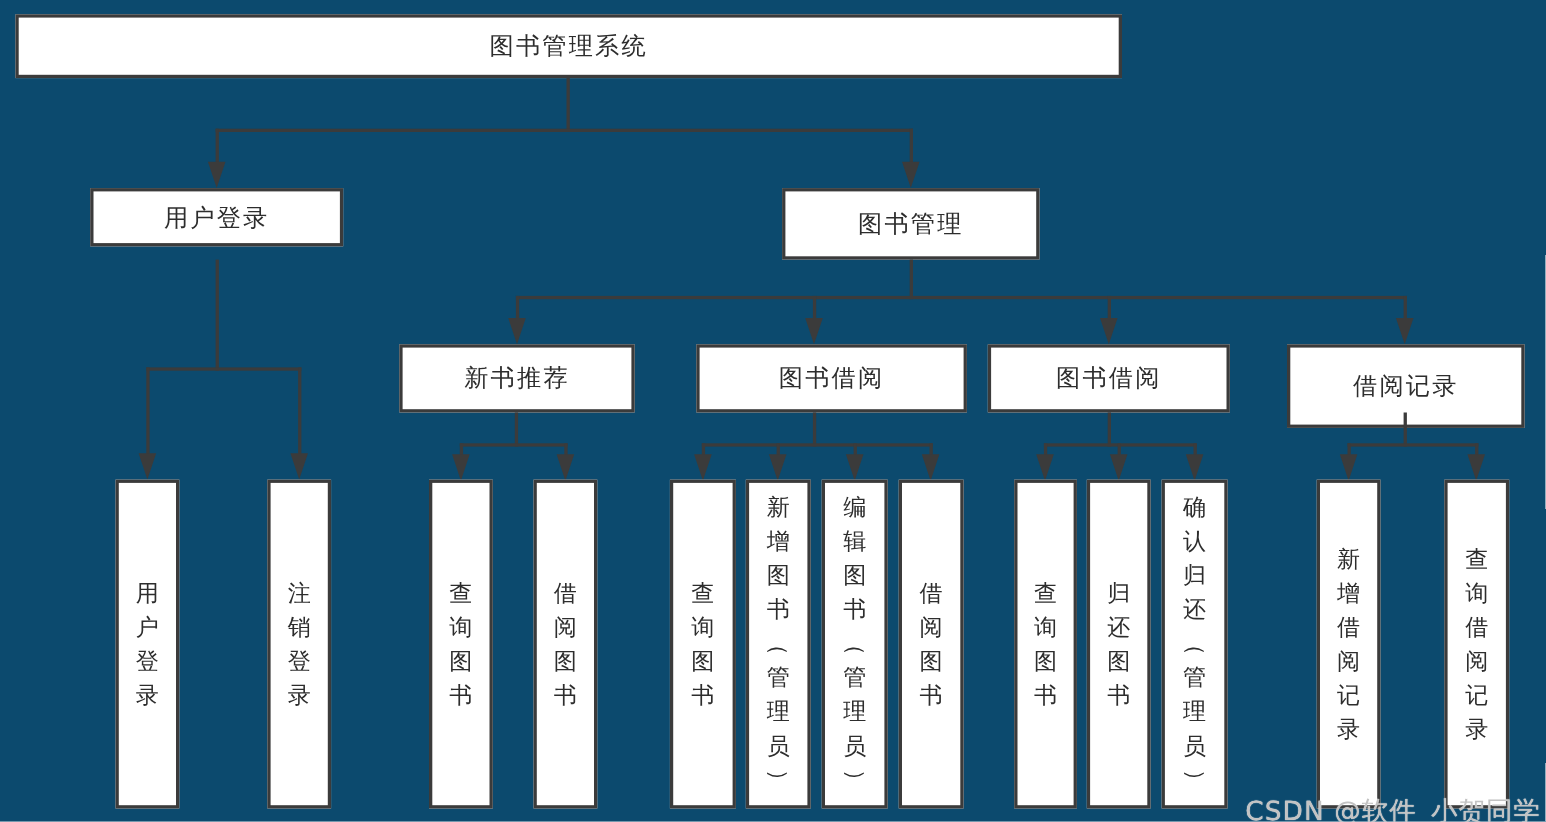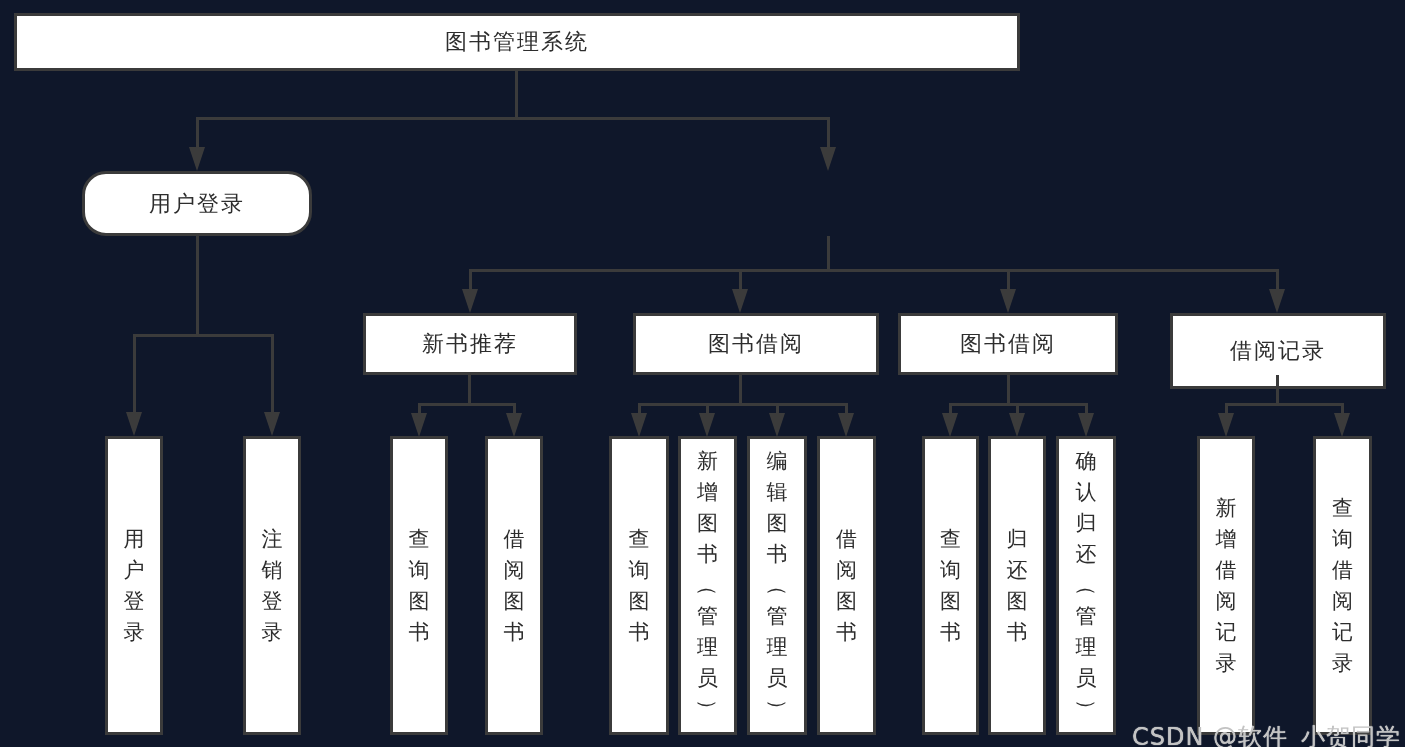--- a/index.html
+++ b/index.html
@@ -1,20 +1,20 @@
 <!DOCTYPE html>
 <html><head>
 <meta charset="utf-8">
 <style>
   html, body { margin: 0; padding: 0; background: #ffffff; }
   #canvas {
     position: relative;
     width: 1405px;
     height: 747px;
-    background: #0f172a;
+    background: #0c4a6e;
     overflow: hidden;
     font-family: "DejaVu Sans", sans-serif;
   }
   .box {
     position: absolute;
     background: #ffffff;
     border: 3px solid #3b3b3b;
     box-sizing: border-box;
     display: flex;
     align-items: center;
@@ -69,22 +69,25 @@
     <span>图书管理系统</span>
   </div>
 
   <div class="line" style="left:515px; top:71px; width:3px; height:49px;"></div>
   <div class="line" style="left:196px; top:117px; width:634px; height:3px;"></div>
   <div class="line" style="left:196px; top:117px; width:3px; height:34px;"></div>
   <div class="arr" style="left:189px; top:147px;"></div>
   <div class="line" style="left:827px; top:117px; width:3px; height:34px;"></div>
   <div class="arr" style="left:820px; top:147px;"></div>
 
-  <div class="box h" style="left:82px; top:171px; width:230px; height:65px;border-radius:24px;">
+  <div class="box h" style="left:82px; top:171px; width:230px; height:53px;">
     <span>用户登录</span>
+  </div>
+  <div class="box h" style="left:711px; top:171px; width:234px; height:65px;">
+    <span>图书管理</span>
   </div>
 
   <div class="line" style="left:196px; top:236px; width:3px; height:101px;"></div>
   <div class="line" style="left:133px; top:334px; width:141px; height:3px;"></div>
   <div class="line" style="left:133px; top:334px; width:3px; height:80px;"></div>
   <div class="arr" style="left:126px; top:412px;"></div>
   <div class="line" style="left:271px; top:334px; width:3px; height:80px;"></div>
   <div class="arr" style="left:264px; top:412px;"></div>
 
   <div class="line" style="left:827px; top:236px; width:3px; height:36px;"></div>

